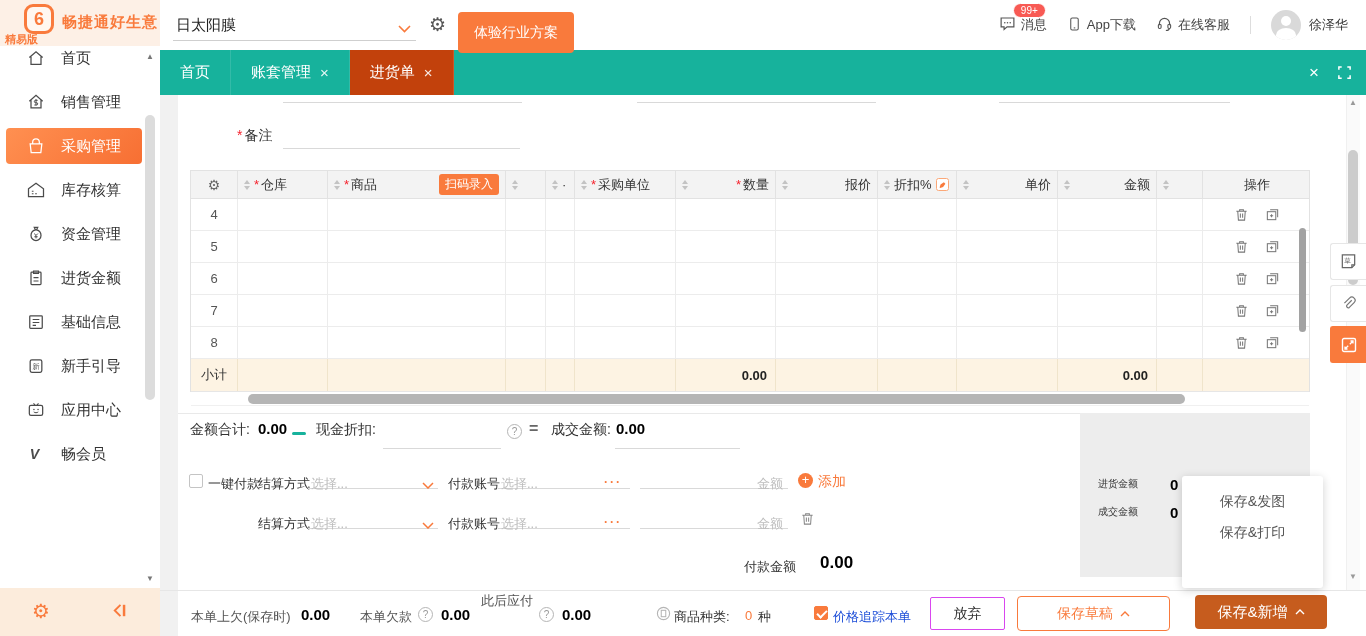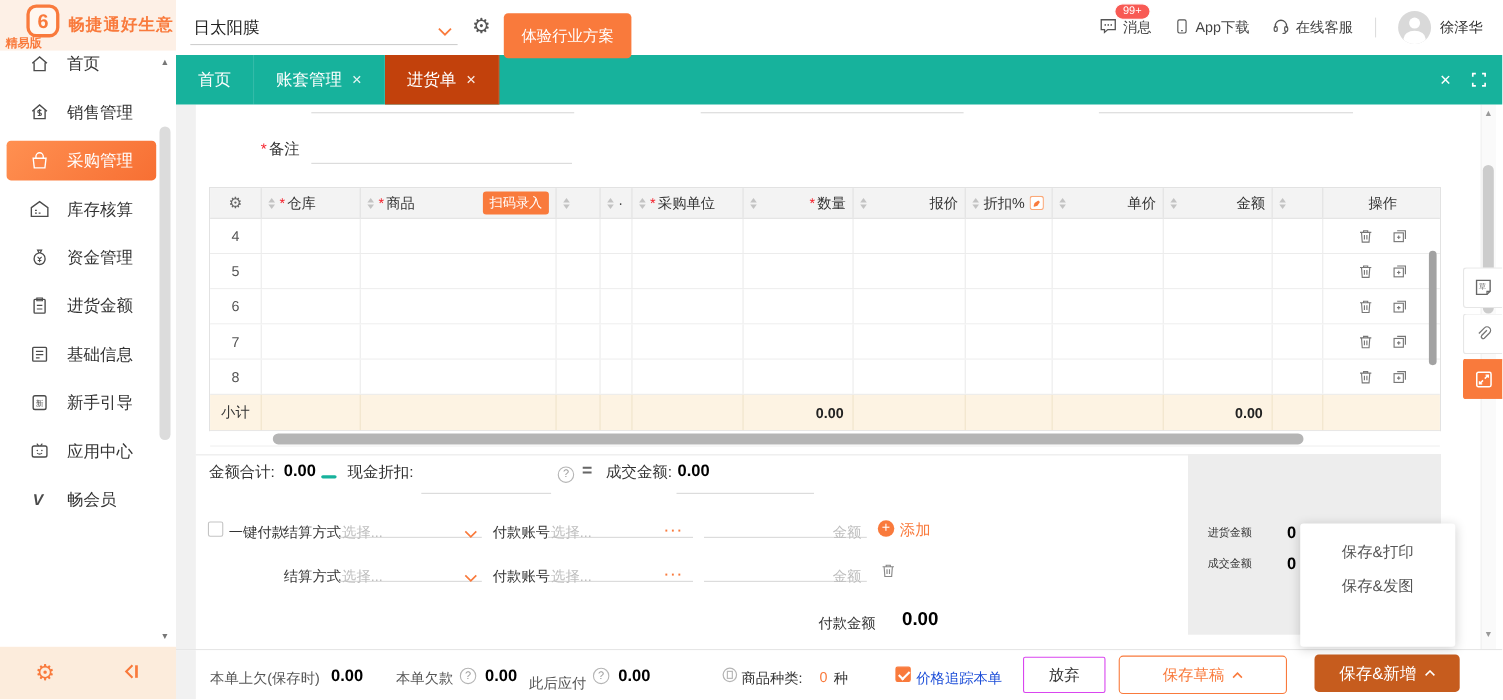--- a/index.html
+++ b/index.html
@@ -695,32 +695,32 @@
     </div>
     <div class="fab orange" style="top:231px;">
       <svg width="16" height="16" viewBox="0 0 16 16">
           <rect x="1.5" y="1.5" width="13" height="13" rx="1.5" fill="none" stroke="#fff" stroke-width="1.4"></rect>
           <path d="M9.5 4h2.5v2.5M12 4L8.8 7.2M6.5 12H4V9.5M4 12l3.2-3.2" fill="none" stroke="#fff" stroke-width="1.3"></path>
         </svg>
     </div>
   </div>
 
   <div class="save-menu" id="save-menu">
+      <div class="mi">保存&amp;发图</div>
       <div class="mi">保存&amp;打印</div>
-      <div class="mi">保存&amp;发图</div>
     </div>
 
   <div class="footbar">
     <div class="fb-strip"></div>
     <div class="fb-label" style="left:31px; top:17px;">本单上欠(保存时)</div>
     <div class="fb-val" style="left:141px; top:15px;">0.00</div>
     <div class="fb-label" style="left:200px; top:17px;">本单欠款</div>
     <span class="qm abs" style="left:258px; top:16px;">?</span>
     <div class="fb-val" style="left:281px; top:15px;">0.00</div>
-    <div class="fb-label" style="left:321px; top:21px;">此后应付</div>
+    <div class="fb-label" style="left:321px; top:1px;">此后应付</div>
     <span class="qm abs" style="left:379px; top:16px;">?</span>
     <div class="fb-val" style="left:402px; top:15px;">0.00</div>
     <span class="sku-icon">
       <svg width="15" height="15" viewBox="0 0 16 16">
           <circle cx="8" cy="8" r="6.5" fill="none" stroke="#b5b5b5" stroke-width="1.2"></circle>
           <rect x="5.6" y="4.6" width="4.8" height="6.8" fill="none" stroke="#b5b5b5" stroke-width="1.1"></rect>
         </svg>
     </span>
     <div class="fb-label" style="left:514px; top:17px; color:#333;">商品种类:</div>
     <div class="fb-label fb-orange" style="left:585px; top:17px;">0</div>

